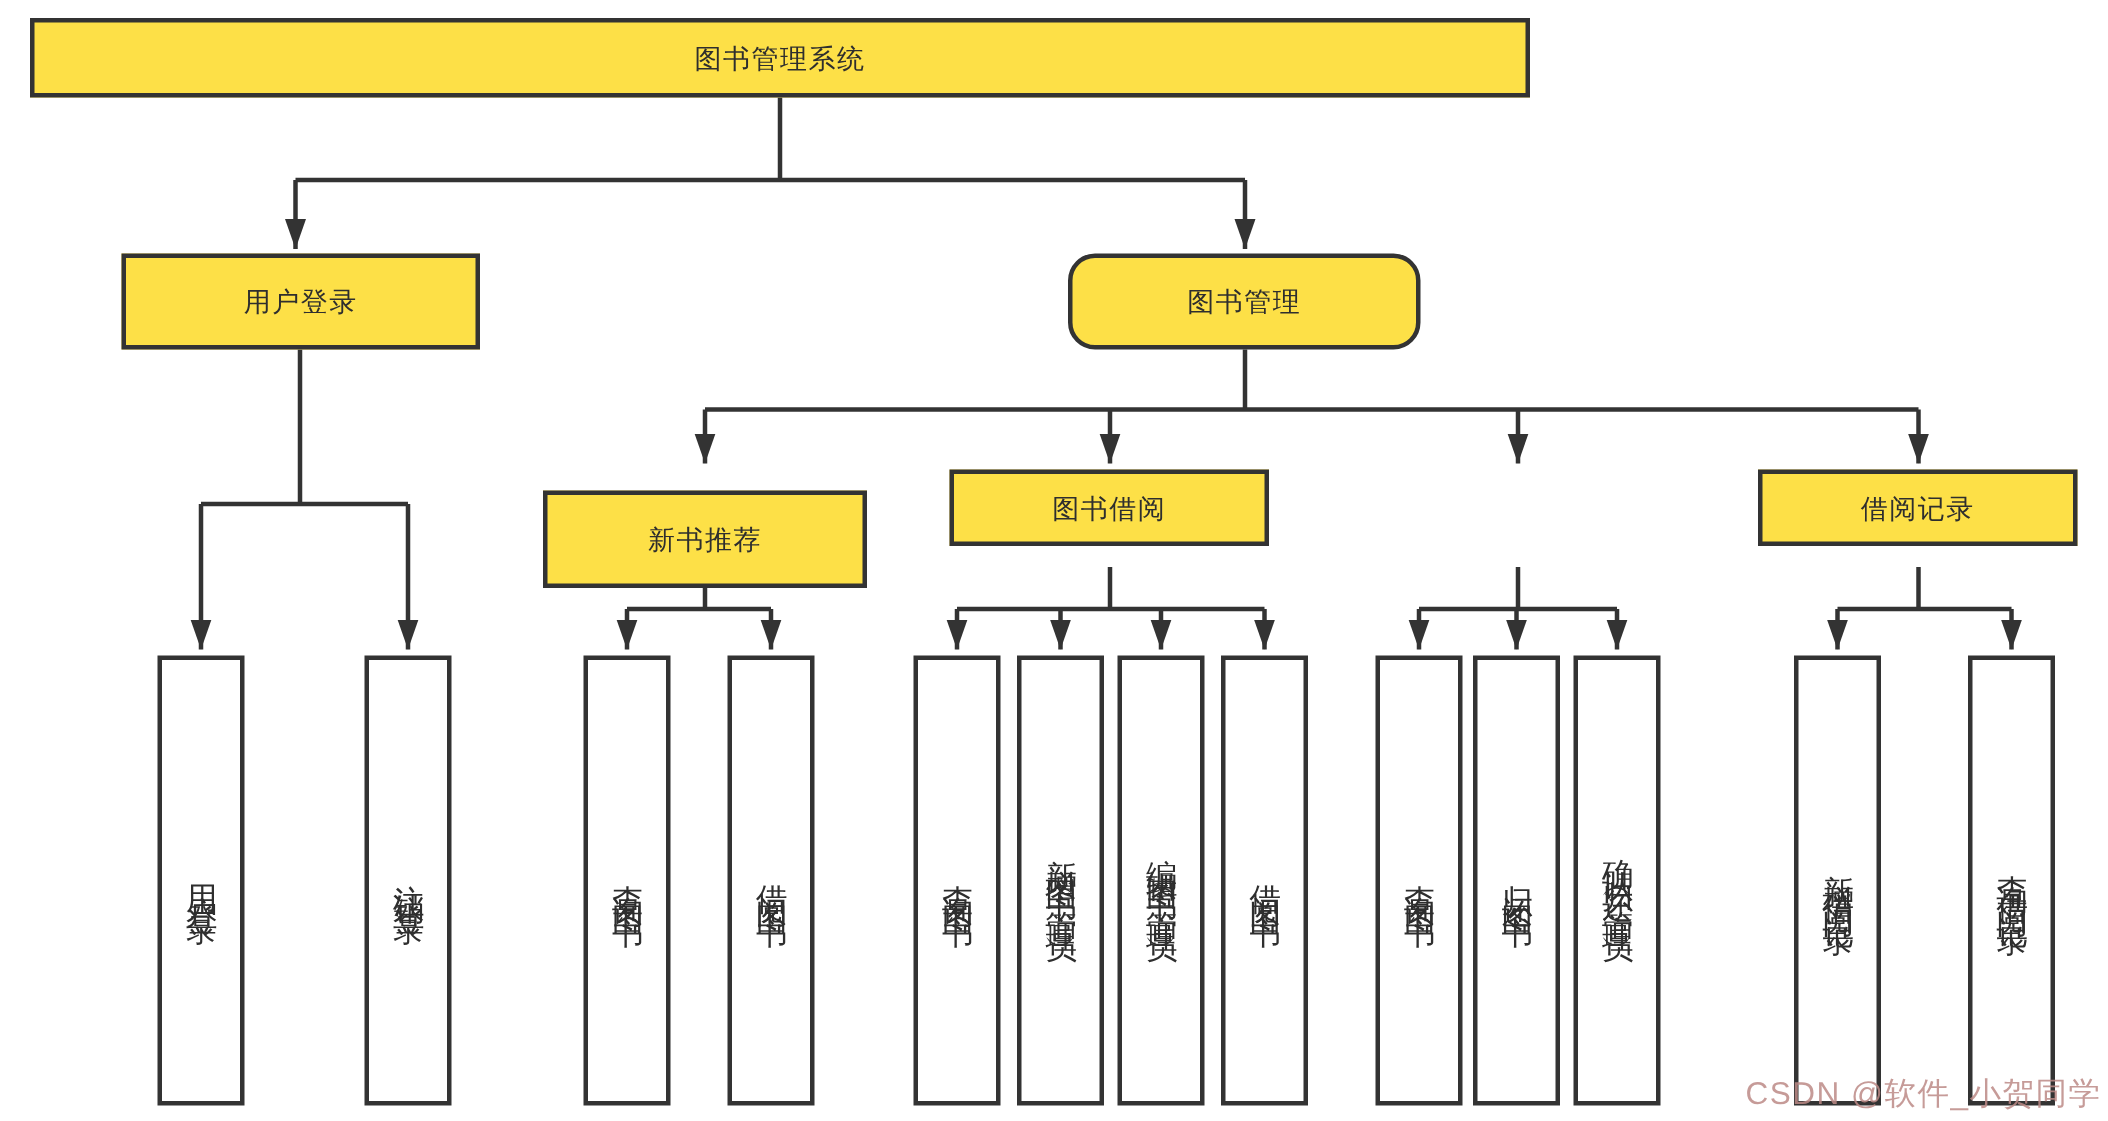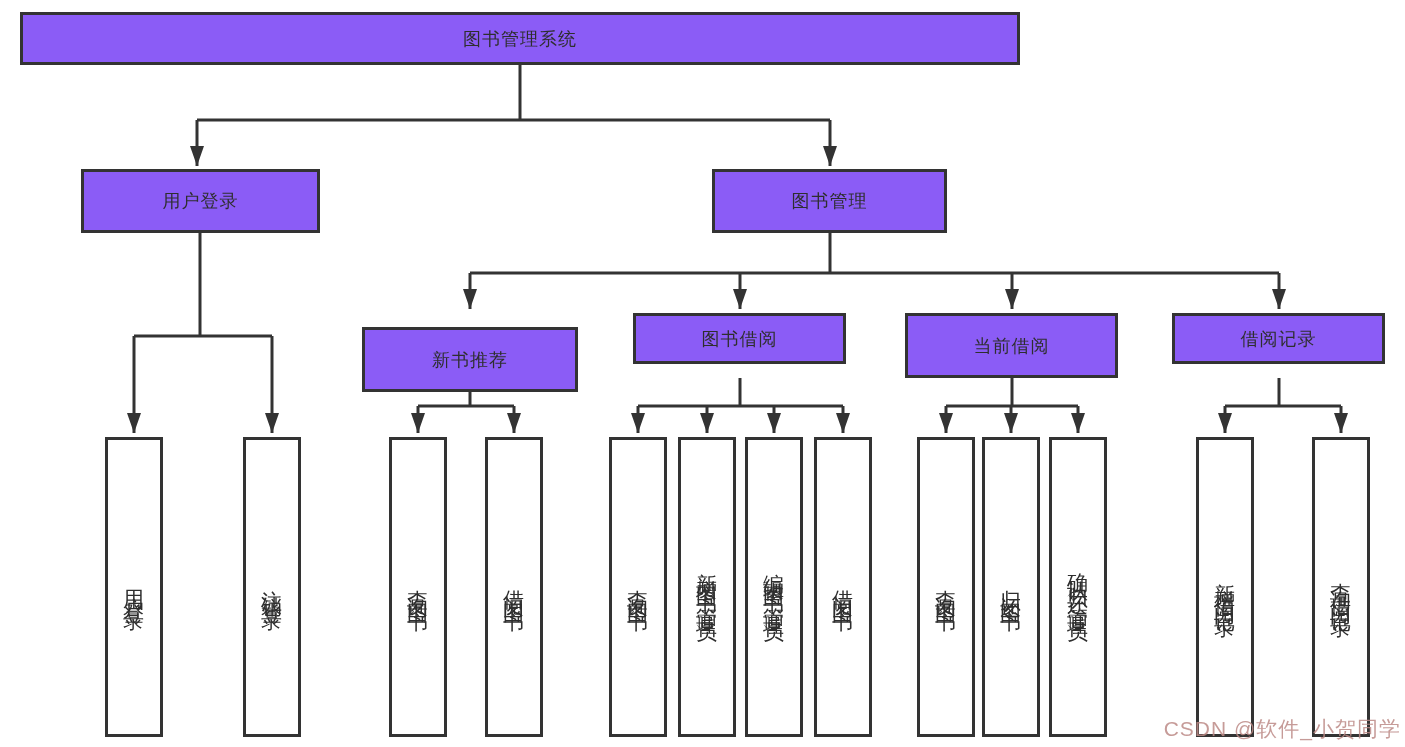--- a/index.html
+++ b/index.html
@@ -8,21 +8,21 @@
     width:1405px;height:747px;
     background:#ffffff;
     font-family:"Liberation Sans","DejaVu Sans",sans-serif;
     overflow:hidden;
   }
   .wires{position:absolute;left:0;top:0;width:1405px;height:747px;}
   .node{
     position:absolute;
     box-sizing:border-box;
     border:3px solid #333333;
-    background:#8b5cf6;
+    background:#fde047;
     display:flex;align-items:center;justify-content:center;
     font-size:18px;color:#2e2e2e;
     letter-spacing:1px;
   }
   .leaf{
     position:absolute;
     box-sizing:border-box;
     top:437px;height:300px;width:58px;
     border:3px solid #333333;
     background:#ffffff;
@@ -40,21 +40,21 @@
     right:4px;bottom:4px;
     font-size:21px;
     color:rgba(188,138,134,0.85);
     letter-spacing:1px;
     pointer-events:none;
     margin-left:26px;
   }
   
   #n-root {left:20px; top:12px; width:1000px;height:53px;}
   #n-l1a  {left:81px; top:169px;width:239px; height:64px;}
-  #n-l1b  {left:712px;top:169px;width:235px; height:64px;}
+  #n-l1b  {left:712px;top:169px;width:235px; height:64px;border-radius:18px;}
   #n-l2a  {left:362px;top:327px;width:216px; height:65px;}
   #n-l2b  {left:633px;top:313px;width:213px; height:51px;}
   #n-l2c  {left:905px;top:313px;width:213px; height:65px;}
   #n-l2d  {left:1172px;top:313px;width:213px;height:51px;}
   #lf-1 {left:105px;}  #lf-2 {left:243px;}
   #lf-3 {left:389px;}  #lf-4 {left:485px;}
   #lf-5 {left:609px;}  #lf-6 {left:678px;}
   #lf-7 {left:745px;}  #lf-8 {left:814px;}
   #lf-9 {left:917px;}  #lf-10{left:982px;}
   #lf-11{left:1049px;} #lf-12{left:1196px;}
@@ -113,21 +113,20 @@
     <path d="M1341,406 V433" marker-end="url(#arrow)"></path>
   </svg>
 
   <div id="n-root" class="node">图书管理系统</div>
 
   <div id="n-l1a" class="node">用户登录</div>
   <div id="n-l1b" class="node">图书管理</div>
 
   <div id="n-l2a" class="node">新书推荐</div>
   <div id="n-l2b" class="node">图书借阅</div>
-  <div id="n-l2c" class="node">当前借阅</div>
   <div id="n-l2d" class="node">借阅记录</div>
 
   <div id="lf-1" class="leaf">
     <span class="vtext">用户登录</span>
   </div>
   <div id="lf-2" class="leaf">
     <span class="vtext">注销登录</span>
   </div>
 
   <div id="lf-3" class="leaf">

